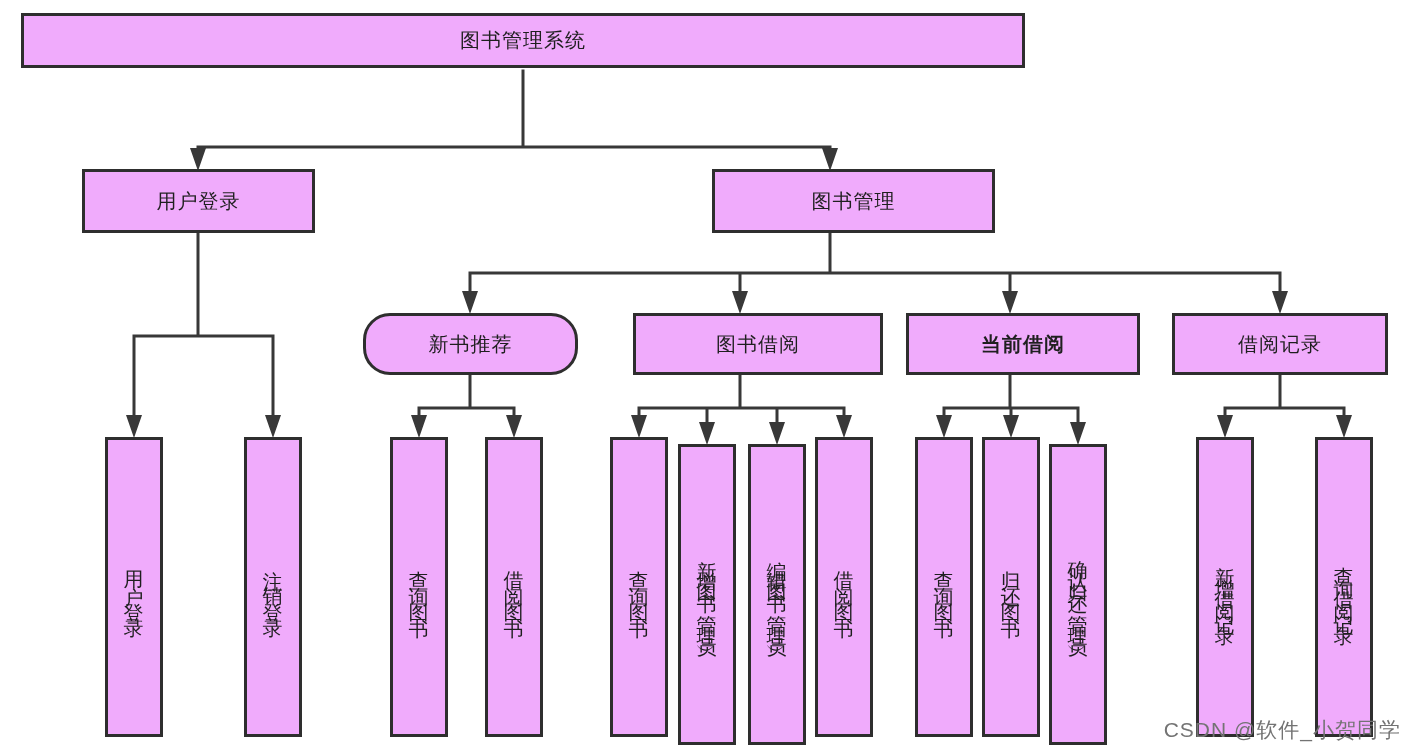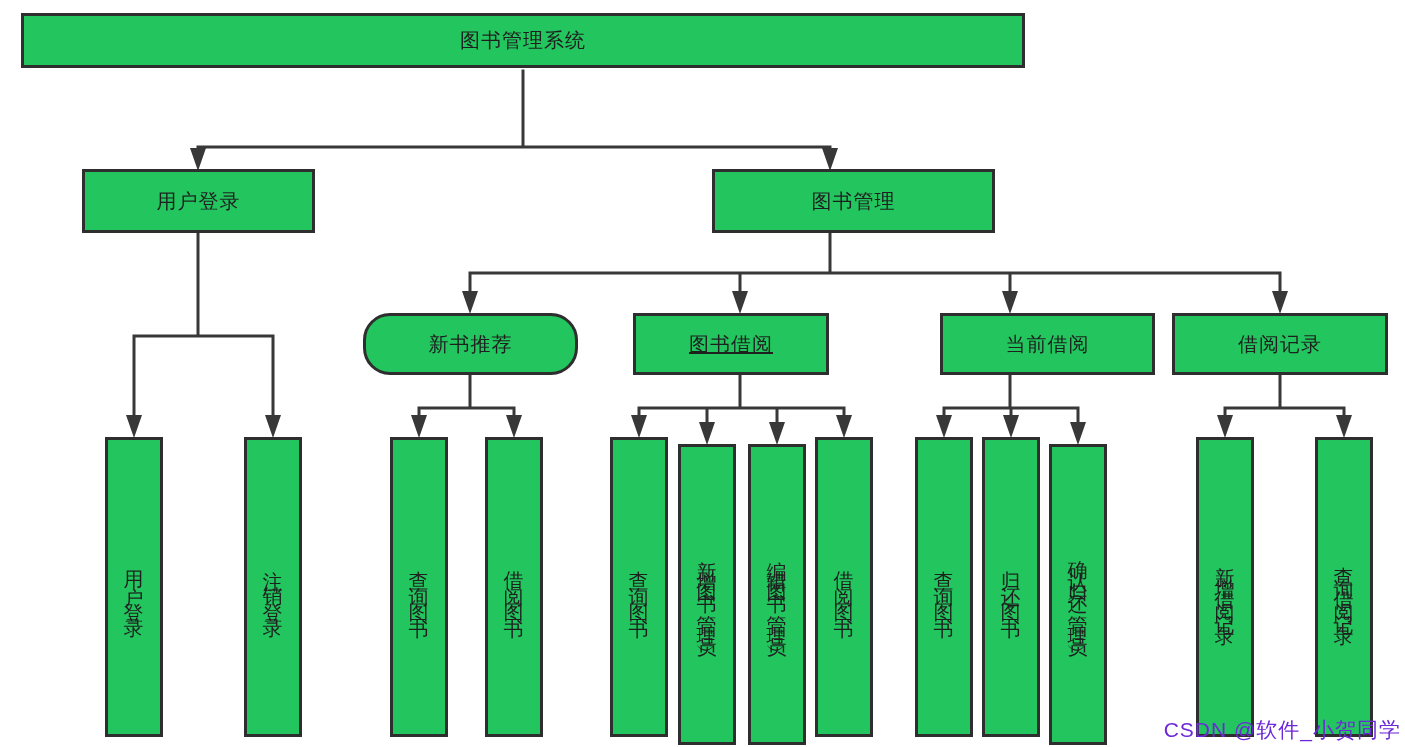--- a/index.html
+++ b/index.html
@@ -15,21 +15,21 @@
   #wires {
     position: absolute;
     left: 0; top: 0;
     width: 1405px; height: 747px;
     z-index: 1;
   }
   .box {
     position: absolute;
     box-sizing: border-box;
     border: 3px solid #2e2e2e;
-    background: #22c55e;
+    background: #f0abfc;
     z-index: 2;
   }
   .hbox {
     display: flex;
     align-items: center;
     justify-content: center;
     font-size: 20px;
     letter-spacing: 1px;
     white-space: nowrap;
   }
@@ -42,22 +42,22 @@
     white-space: nowrap;
   }
   .sp4 { letter-spacing: 16px; }
   .sp6 { letter-spacing: 12px; }
   .sp9 { letter-spacing: 11px; }
   
   .n-root  { left: 21px;   top: 13px;  width: 1004px; height: 55px; }
   .n-ul    { left: 82px;   top: 169px; width: 233px;  height: 64px; }
   .n-bm    { left: 712px;  top: 169px; width: 283px;  height: 64px; }
   .n-nbr   { left: 363px;  top: 313px; width: 215px;  height: 62px; border-radius: 27px; }
-  .n-bb    { left: 633px;  top: 313px; width: 196px;  height: 62px; text-decoration: underline; }
-  .n-cb    { left: 940px;  top: 313px; width: 215px;  height: 62px; }
+  .n-bb    { left: 633px;  top: 313px; width: 250px;  height: 62px; }
+  .n-cb    { left: 906px;  top: 313px; width: 234px;  height: 62px; font-weight: bold; }
   .n-br    { left: 1172px; top: 313px; width: 216px;  height: 62px; }
   .v-std   { top: 437px; width: 58px; height: 300px; }
   .v-off   { top: 444px; width: 58px; height: 301px; }
   .x-login  { left: 105px; }
   .x-logout { left: 244px; }
   .x-nb1 { left: 390px; }
   .x-nb2 { left: 485px; }
   .x-bb1 { left: 610px; }
   .x-bb2 { left: 678px; }
   .x-bb3 { left: 748px; }
@@ -67,21 +67,21 @@
   .x-cb3 { left: 1049px; }
   .x-br1 { left: 1196px; }
   .x-br2 { left: 1315px; }
   #watermark {
     position: absolute;
     right: 4px;
     top: 716px;
     z-index: 5;
     font-size: 21px;
     letter-spacing: 1px;
-    color: #6d28d9;
+    color: #737373;
     white-space: nowrap;
   }
 </style>
 </head>
 <body>
 
 <div id="stage">
 
   <svg id="wires" viewBox="0 0 1405 747" xmlns="http://www.w3.org/2000/svg">
     <path fill="none" stroke="#383838" stroke-width="3" stroke-linecap="square" d="

